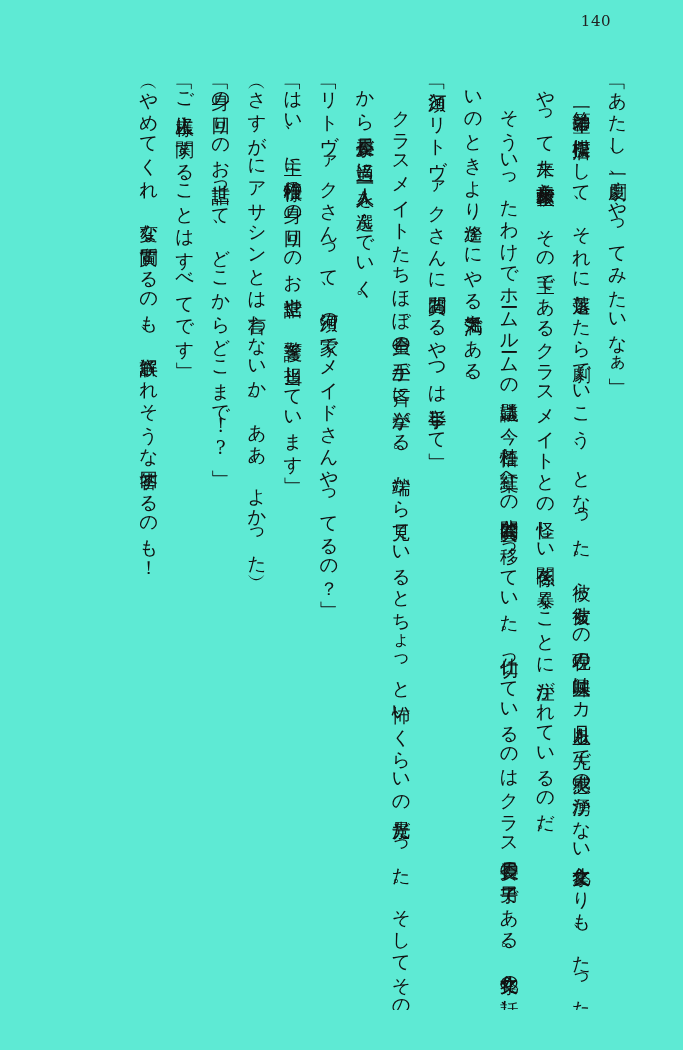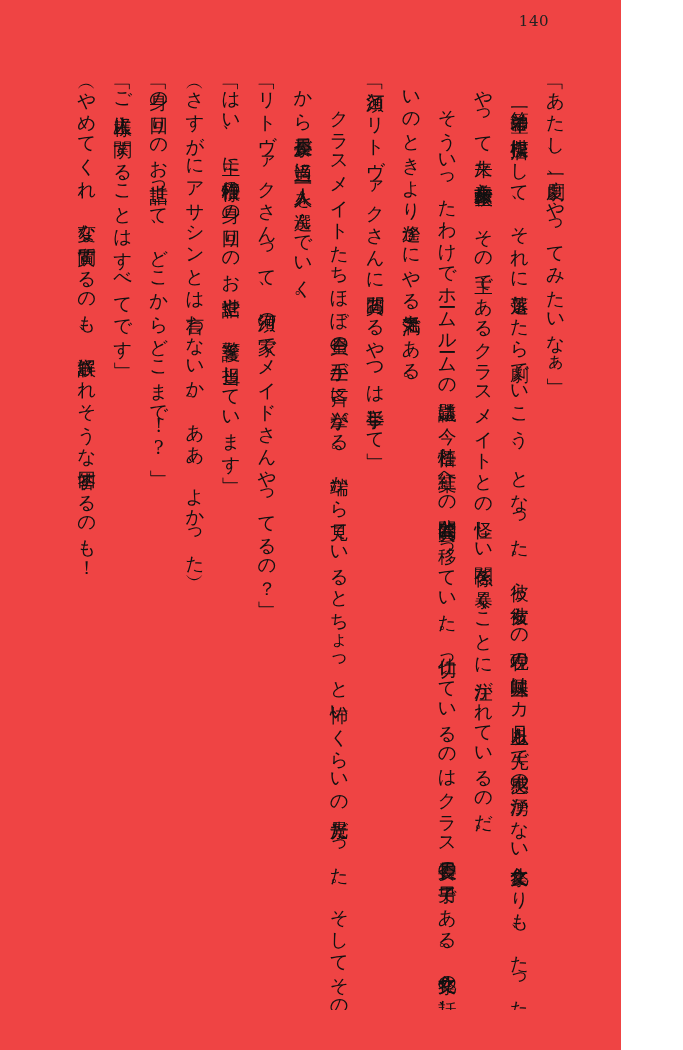--- a/index.html
+++ b/index.html
@@ -9,23 +9,23 @@
   }
   body {
     width: 683px;
     height: 1050px;
     overflow: hidden;
     font-family: "DejaVu Serif", "Liberation Serif", serif;
     color: #1a1a1a;
   }
   .page {
     position: relative;
-    width: 621px;
+    width: 683px;
     height: 1050px;
-    background: #ef4444;
+    background: #5eead4;
     box-sizing: border-box;
   }
   .page-number {
     position: absolute;
     top: 12px;
     right: 72px;
     font-size: 15px;
     font-family: "DejaVu Serif", "Liberation Serif", serif;
     color: #222;
     letter-spacing: 0.5px;

